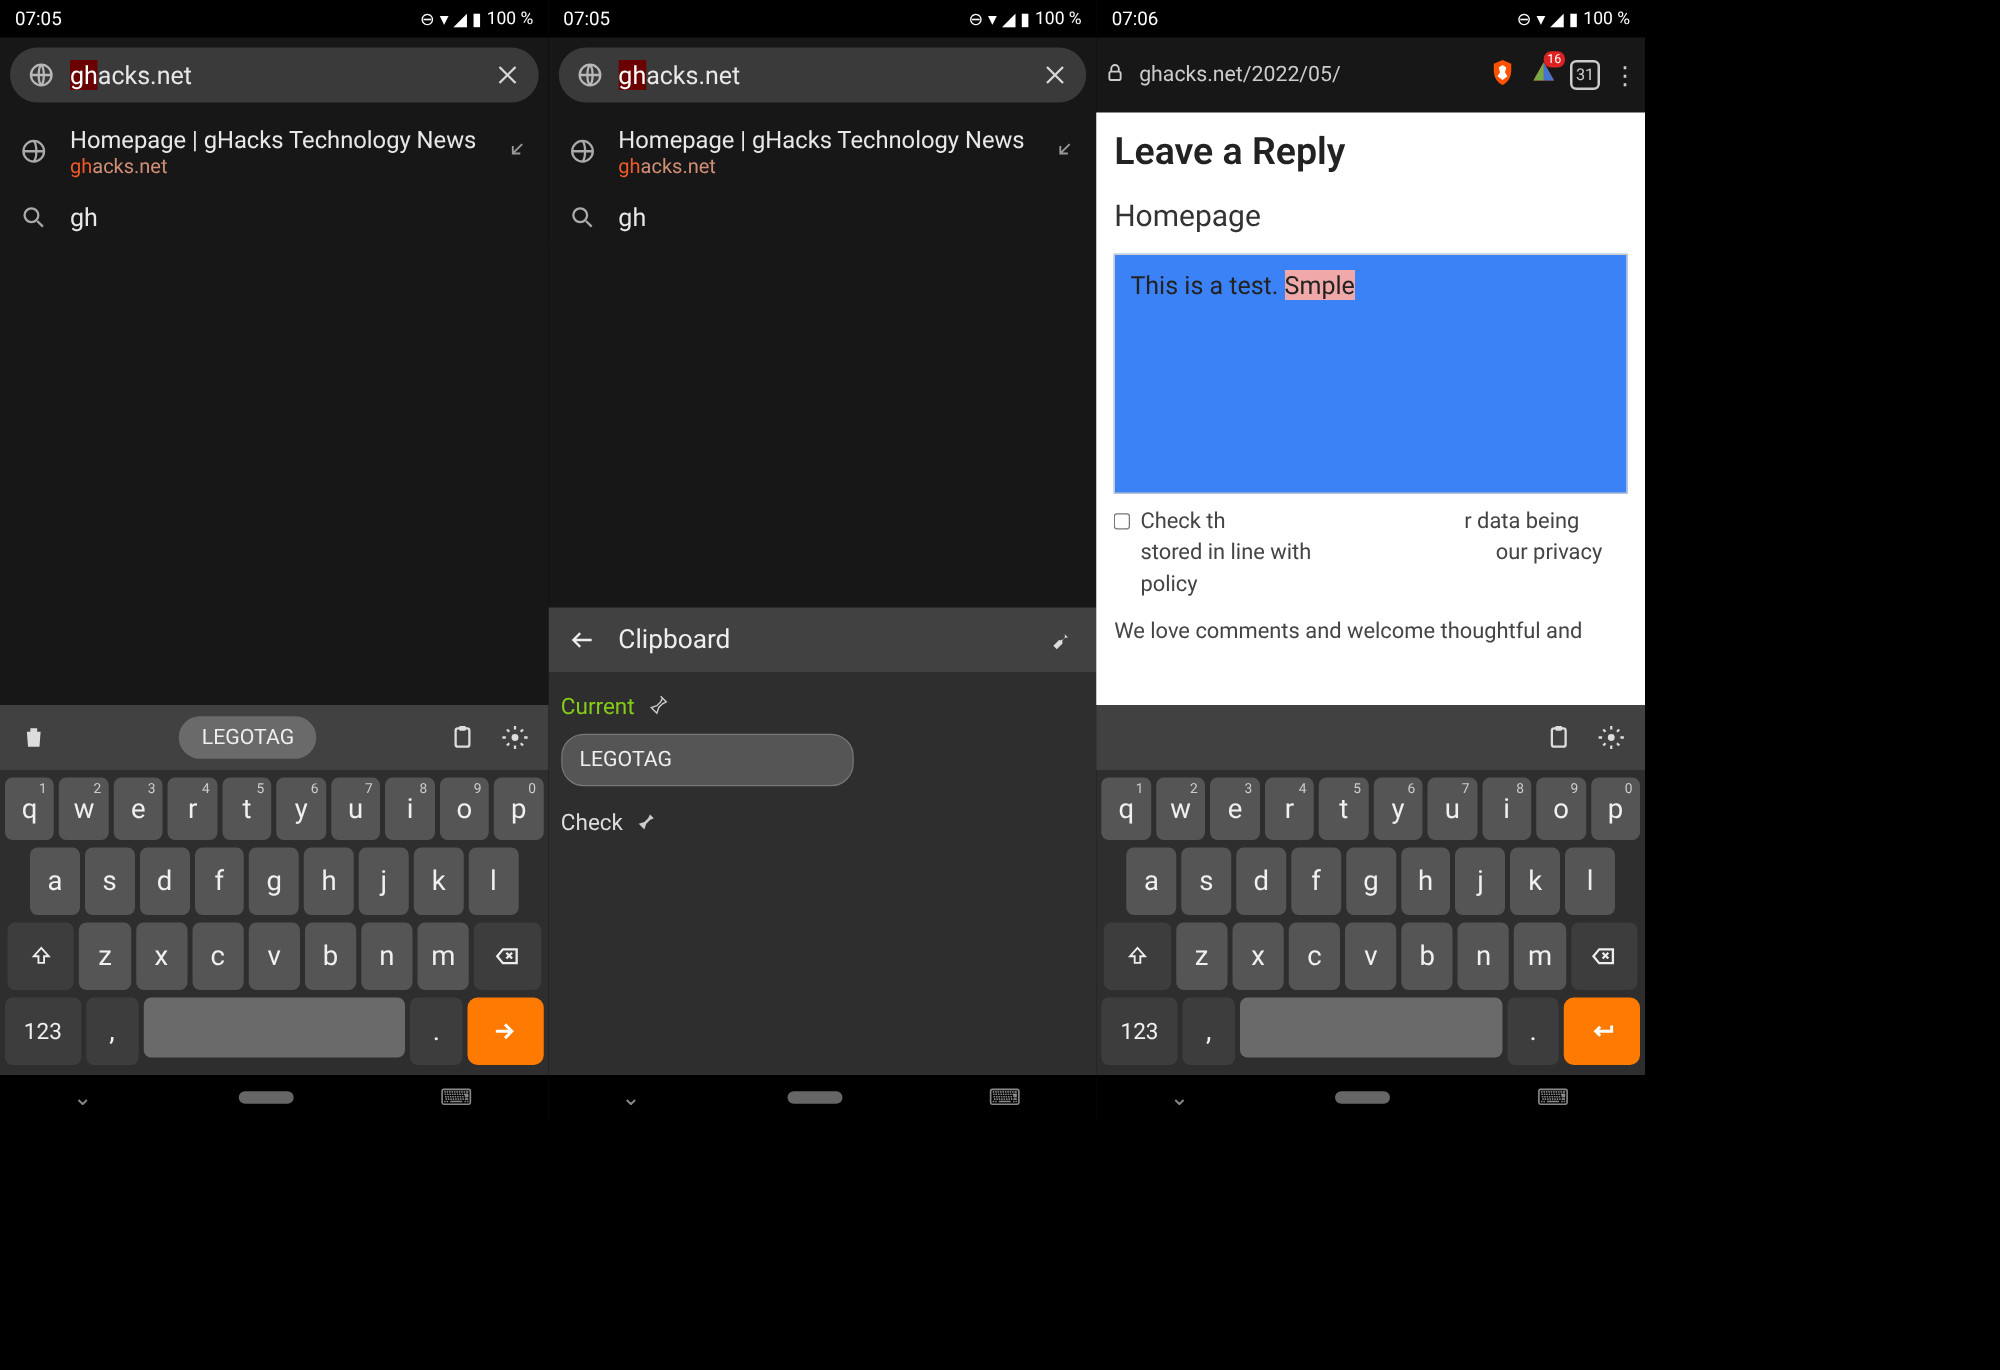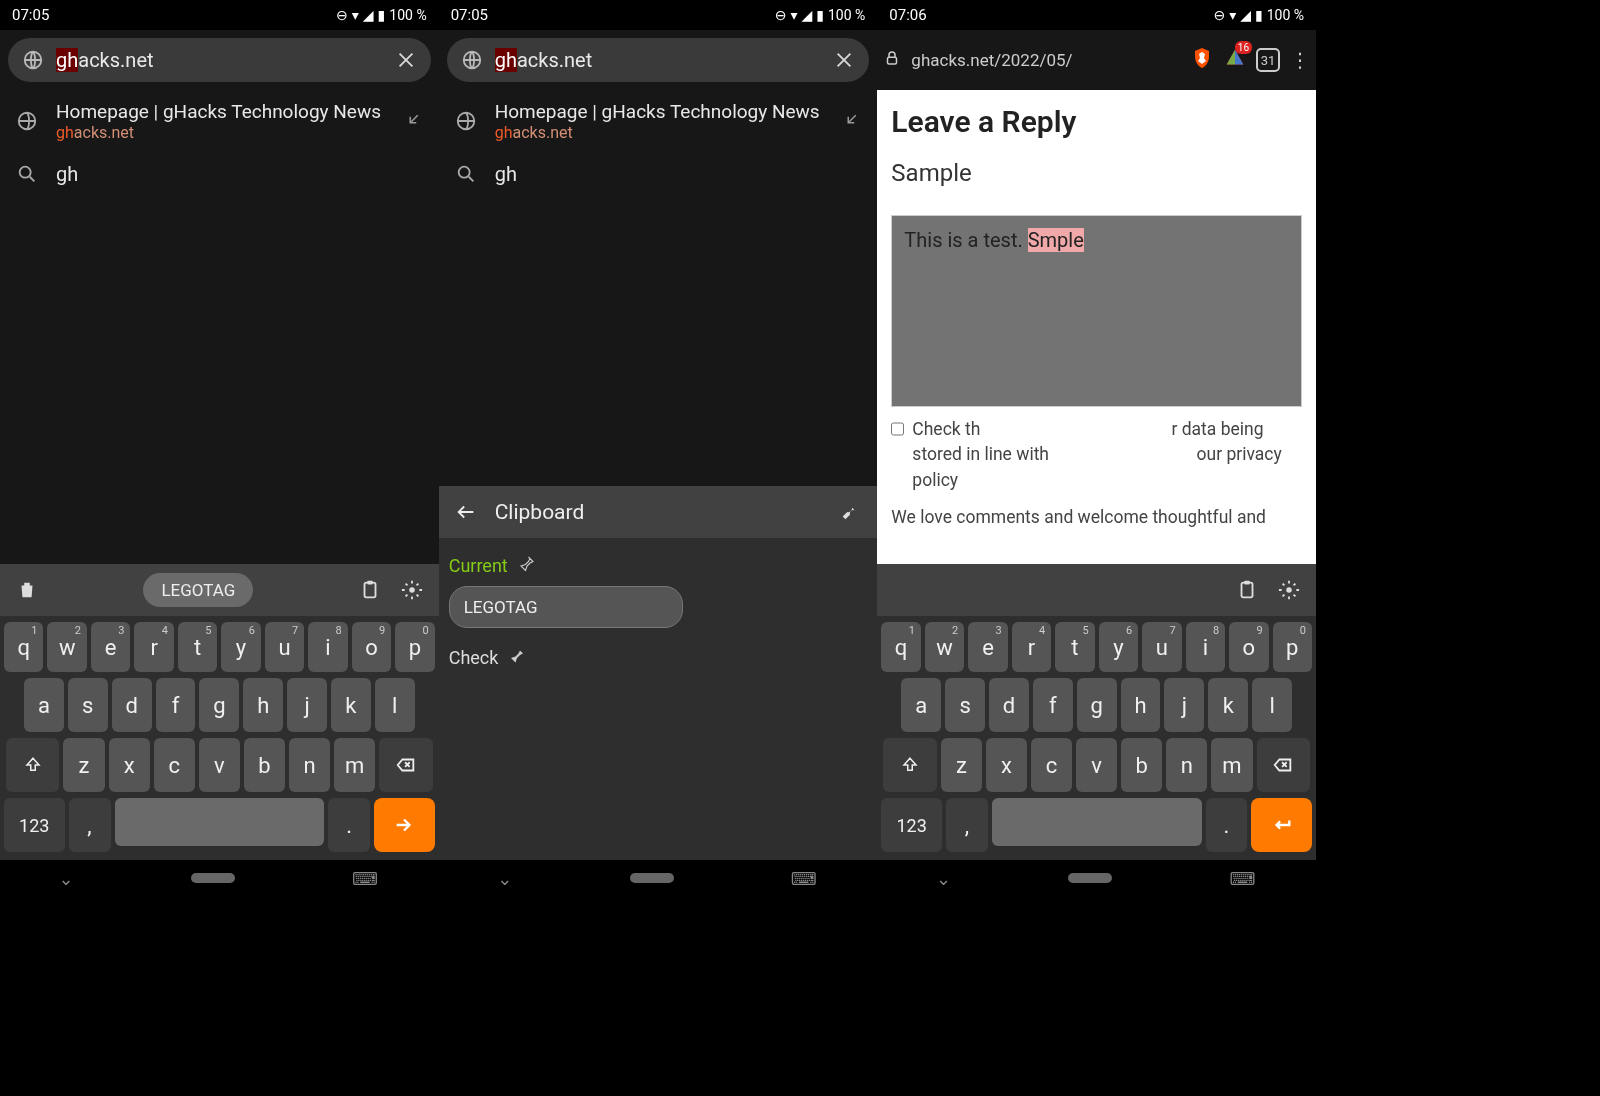--- a/index.html
+++ b/index.html
@@ -137,21 +137,21 @@
   .web {
     margin-top:8px;
     background:#fff;
     flex:1;
     color:#333;
     padding: 14px 14px 0;
     position:relative;
   }
   .web-h1 { font-size:30px; font-weight:600; color:#222; }
   .web-h2 { margin-top:20px; font-size:24px; color:#333; font-weight:400; }
-  .comment-box { margin-top:28px; border:1px solid #ccc; background:#737373; width:100%; height:192px; padding:12px 12px; font-size:20px; color:#222; position:relative; }
+  .comment-box { margin-top:16px; border:1px solid #ccc; background:#3b82f6; width:100%; height:192px; padding:12px 12px; font-size:20px; color:#222; position:relative; }
   .misspell { background:#f0a8a8; }
   .check-row { display:flex; gap:8px; margin-top:10px; font-size:17.5px; color:#444; line-height:1.45; }
   .check-row input { margin-top:4px; width:16px; height:16px; }
   .welcome { margin-top:14px; font-size:17.5px; color:#444; }
 
   .spell-menu {
     position:absolute;
     top:148px; left:98px;
     width:176px;
     background:#252525;
@@ -452,21 +452,21 @@
           <path d="M12 3l9 16h-9z" fill="#47c"></path>
         </svg>
       <span class="cnt">16</span>
     </span>
     <span class="tab-count">31</span>
     <span style="font-size:20px;color:#ccc">⋮</span>
   </div>
 
   <div class="web">
     <div class="web-h1">Leave a Reply</div>
-    <div class="web-h2">Sample</div>
+    <div class="web-h2">Homepage</div>
     <div class="comment-box">
       <span>This is a test. </span><span class="misspell">Smple</span>
     </div>
     <div class="check-row">
       <input type="checkbox" style="">
       <div>
         <span>Check th</span><span style="visibility:hidden">xxxxxxxxxxxxxxxxxxxxxx</span><span>r data being stored in line with </span><span style="visibility:hidden">xxxxxxxxxxxxxxxx</span><span> our privacy policy</span>
       </div>
     </div>
     <div class="welcome">We love comments and welcome thoughtful and</div>

